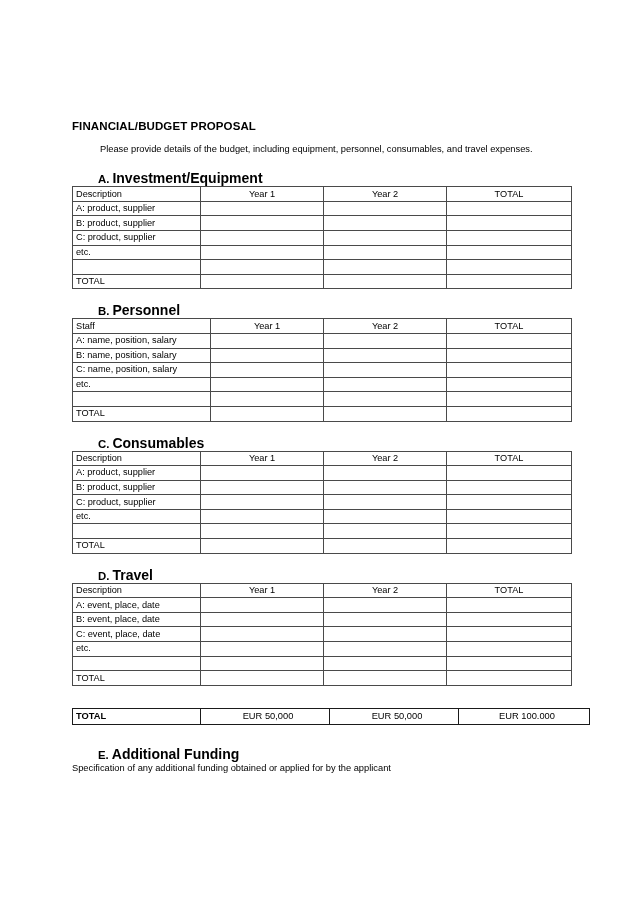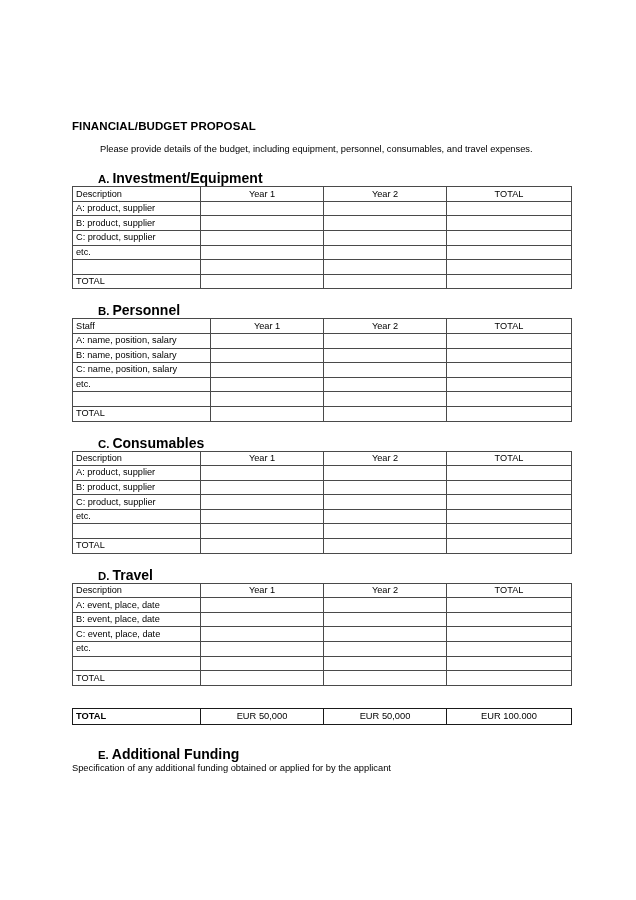--- a/index.html
+++ b/index.html
@@ -91,21 +91,21 @@
     border: 1.4px solid #1a1a1a;
     height: 15px;
     line-height: 15px;
     padding: 0 0 0 3px;
     vertical-align: middle;
     white-space: nowrap;
   }
   table.grand td.label { font-weight: bold; width: 124px; }
   table.grand td.val {
     text-align: center;
-    padding-left: 0;
+    padding-left: 6px;
     width: 122px;
   }
   table.grand td.val-last { width: 124px; }
 
   .final-section {
     margin-top: 23px;
   }
   .final-note {
     font-size: 9.3px;
     line-height: 12.4px;

